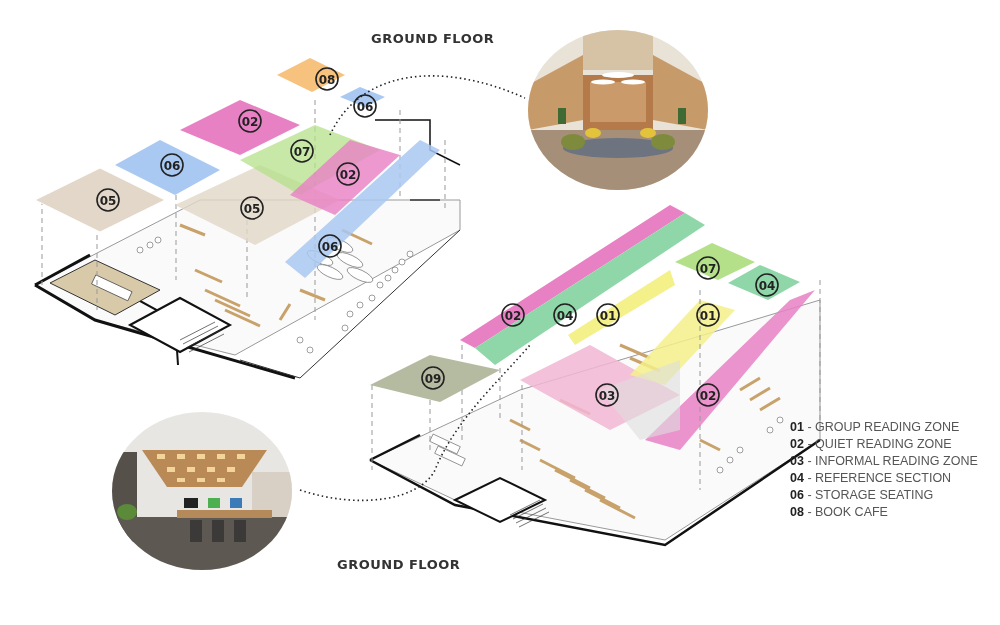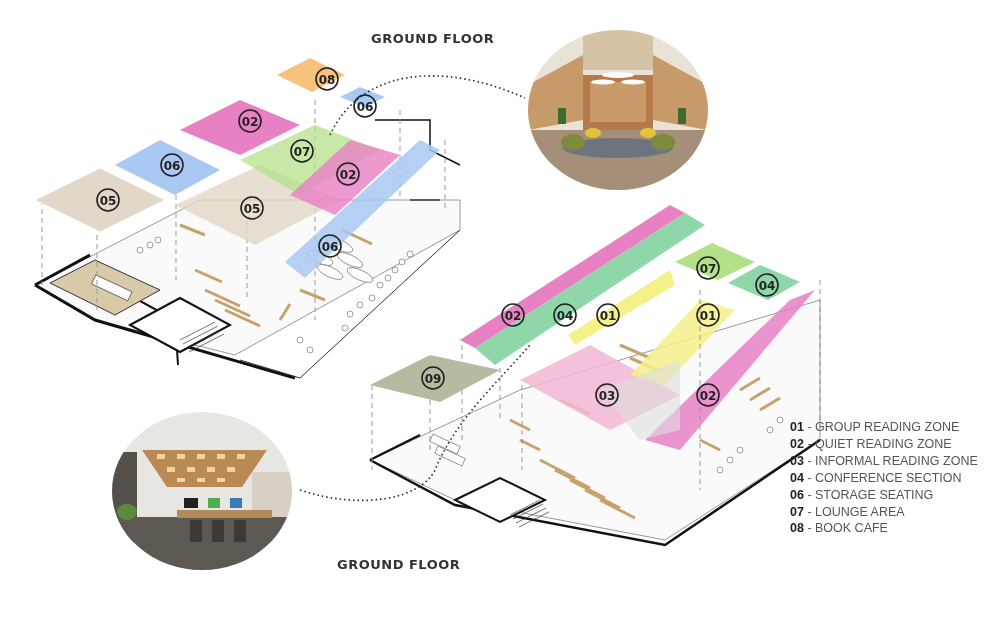--- a/index.html
+++ b/index.html
@@ -286,17 +286,16 @@
   </svg>
 </div>
 
 <div class="title" style="left:371px;top:31px;">GROUND FLOOR</div>
 <div class="title" style="left:337px;top:557px;">GROUND FLOOR</div>
 
 <div class="legend">
   <div><span class="num">01</span> - <span>GROUP READING ZONE</span></div>
   <div><span class="num">02</span> - <span>QUIET READING ZONE</span></div>
   <div><span class="num">03</span> - <span>INFORMAL READING ZONE</span></div>
-  <div><span class="num">04</span> - <span>CONFERENCE SECTION</span></div>
+  <div><span class="num">04</span> - <span>REFERENCE SECTION</span></div>
   <div><span class="num">06</span> - <span>STORAGE SEATING</span></div>
-  <div><span class="num">07</span> - <span>LOUNGE AREA</span></div>
   <div><span class="num">08</span> - <span>BOOK CAFE</span></div>
 </div>
 
 </body></html>

